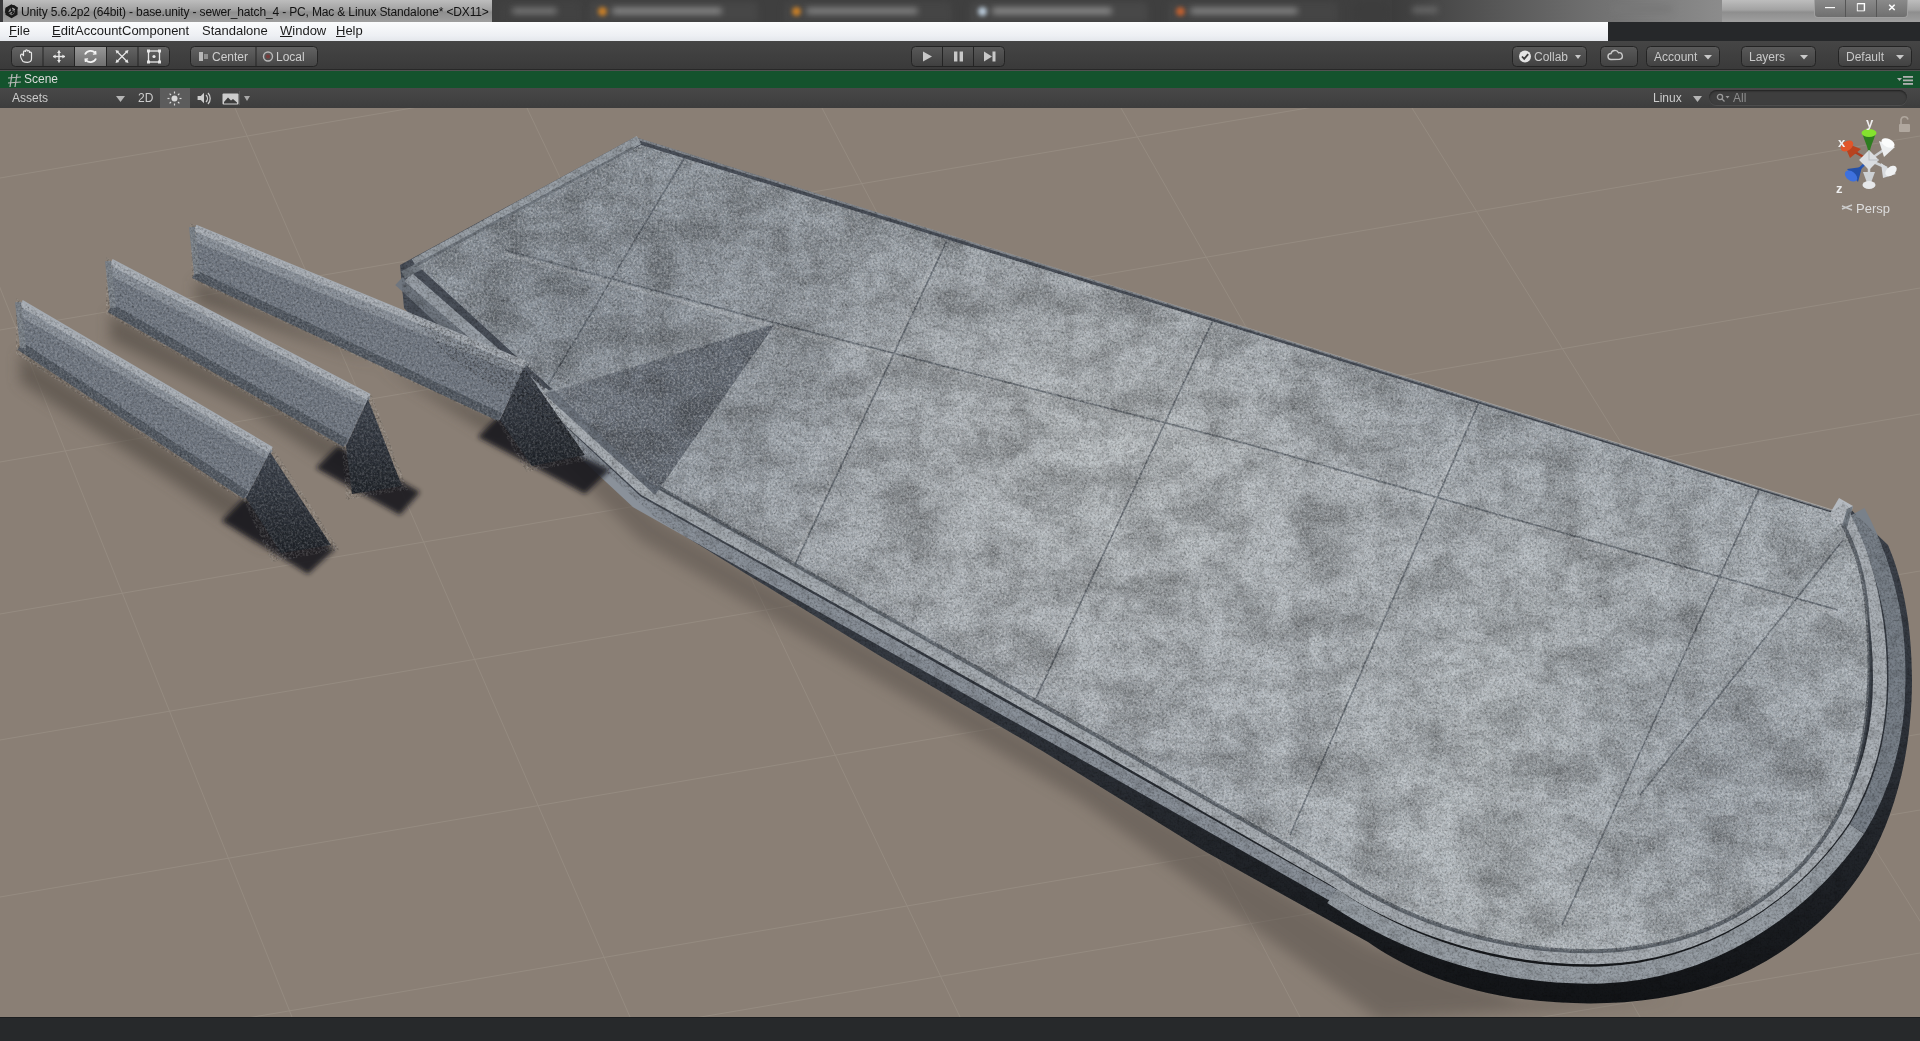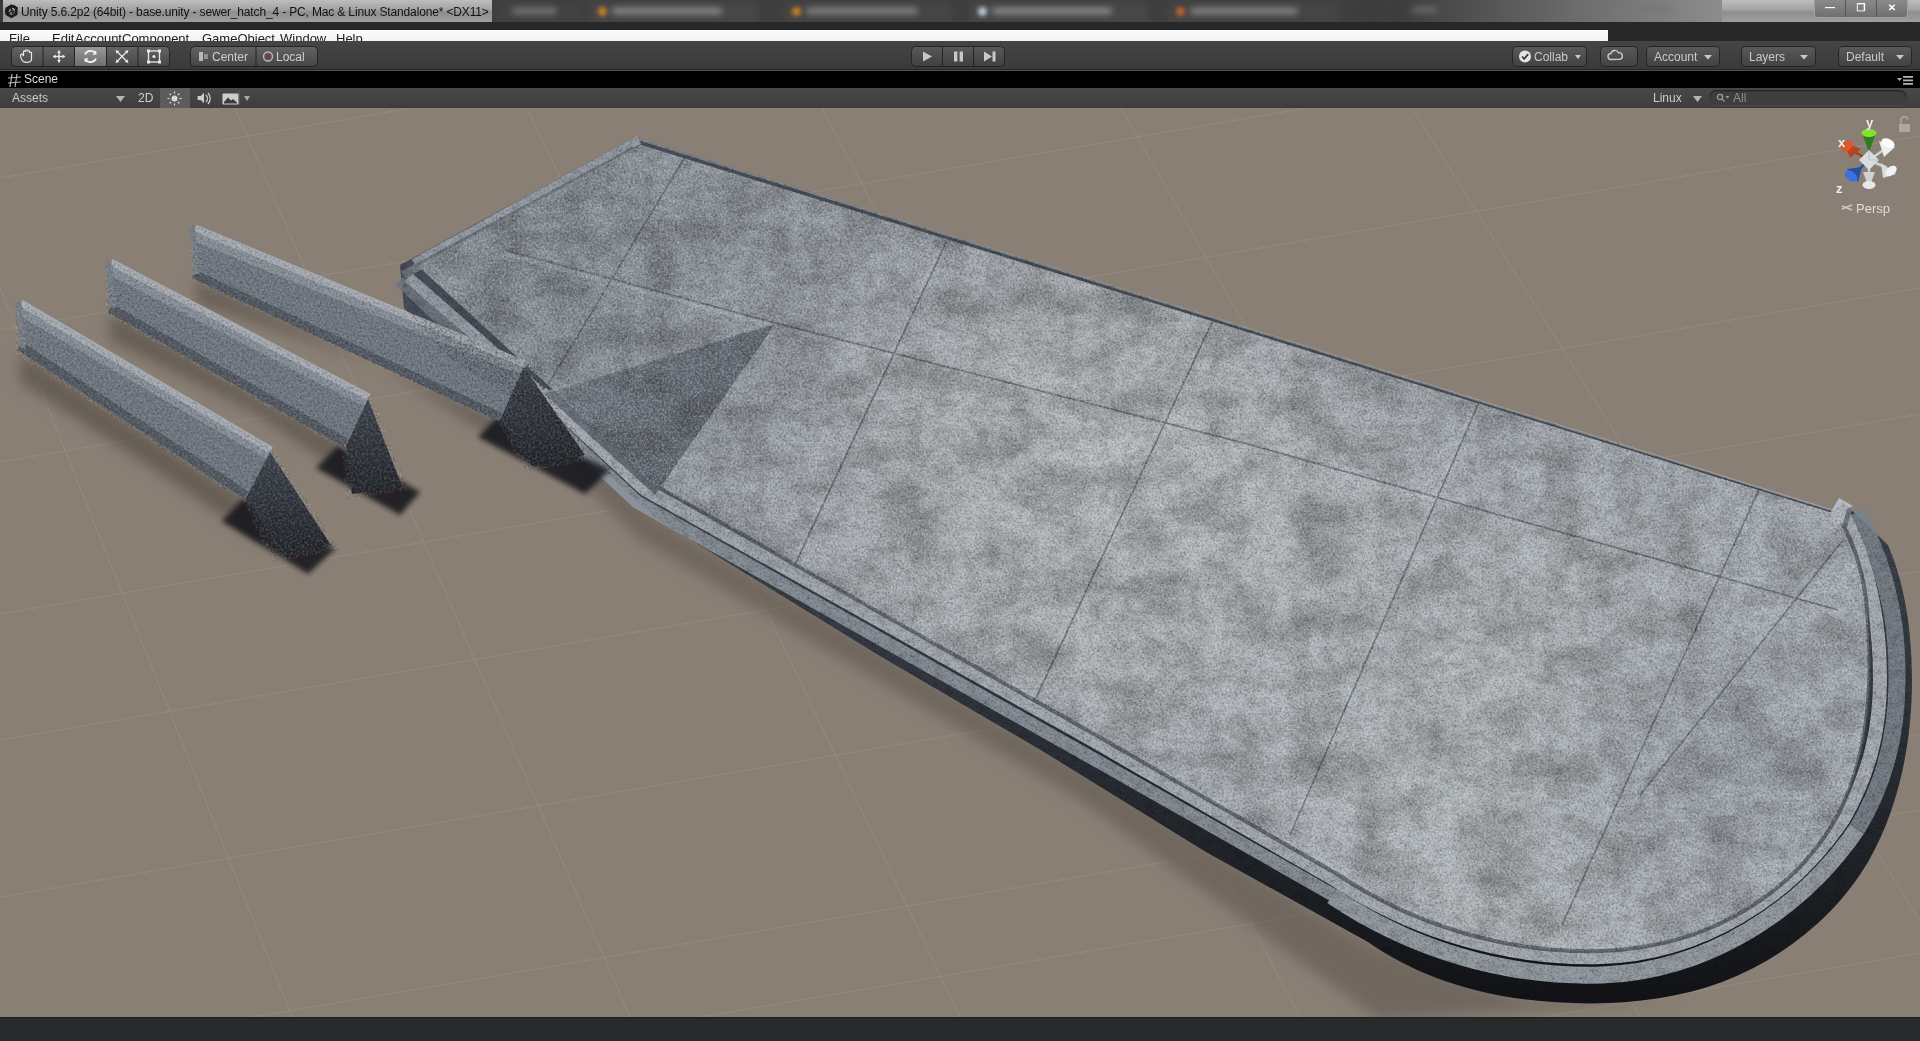--- a/index.html
+++ b/index.html
@@ -16,28 +16,28 @@
   #tabzone .ttxt{position:absolute;top:8px;height:6px;border-radius:3px;background:#8f8f8f;filter:blur(3px);}
   #titletext{left:21px;top:4.5px;color:#121212;font-size:12px;letter-spacing:-0.15px;}
   #winbtns{left:1814px;top:0px;width:92px;height:17px;background:linear-gradient(#8a8a8a,#6f6f6f);
     border:1px solid #a0a0a0;border-top:none;border-radius:0 0 4px 4px;
     display:flex;color:#ffffff;}
   #winbtns div{width:30px;text-align:center;font-size:10px;line-height:15px;border-right:1px solid #565656;font-weight:bold;}
   #winbtns div:last-child{border-right:none;}
   
   #menubar{left:0;top:22px;width:1608px;height:19px;
     background:linear-gradient(#fbfcfd,#eef0f4 70%,#e4e7ec);
-    color:#1b1b1b;font-size:13px;margin-top:8px;}
+    color:#1b1b1b;font-size:13px;}
   #menubar span{position:absolute;top:1px;}
   #menubar u{text-decoration:underline;}
   
   #toolbar{left:0;top:41px;width:1920px;height:29px;
     background:linear-gradient(#454545,#3a3a3a);border-bottom:1px solid #282828;box-sizing:border-box;}
   
-  #scenetab{left:0;top:70px;width:1920px;height:18px;background:#000000;
+  #scenetab{left:0;top:70px;width:1920px;height:18px;background:#14532d;
     border-top:1px solid #515151;box-sizing:border-box;text-align:center;}
   #scenebar{left:0;top:88px;width:1920px;height:20px;
     background:linear-gradient(#484848,#3d3d3d);}
   .sbtxt{color:#cccccc;font-size:12px;}
   
   #viewport{left:0;top:108px;width:1920px;height:909px;background:#8a7f75;}
   
   #bottombar{left:0;top:1017px;width:1920px;height:24px;background:#27292b;border-top:1px solid #1c1e20;box-sizing:border-box;}
 </style>
 </head>
@@ -73,21 +73,21 @@
       <div>—</div>
       <div>❐</div>
       <div>✕</div>
     </div>
 </div>
 <div class="abs" id="menubar">
   <span style="left:9px"><u>F</u>ile</span>
   <span style="left:52px"><u>E</u>dit</span>
   <span style="left:75px">Account</span>
   <span style="left:122px">Component</span>
-  <span style="left:202px">GameObject</span>
+  <span style="left:202px">Standalone</span>
   <span style="left:280px"><u>W</u>indow</span>
   <span style="left:336px"><u>H</u>elp</span>
 </div>
 <div class="abs" id="toolbar">
 
   <svg class="abs" style="left:11px;top:5px" width="159" height="21" viewBox="0 0 159 21">
     <defs>
       <linearGradient id="tbg" x1="0" y1="0" x2="0" y2="1">
         <stop offset="0" stop-color="#656565"></stop>
           <stop offset="1" stop-color="#464646"></stop>

